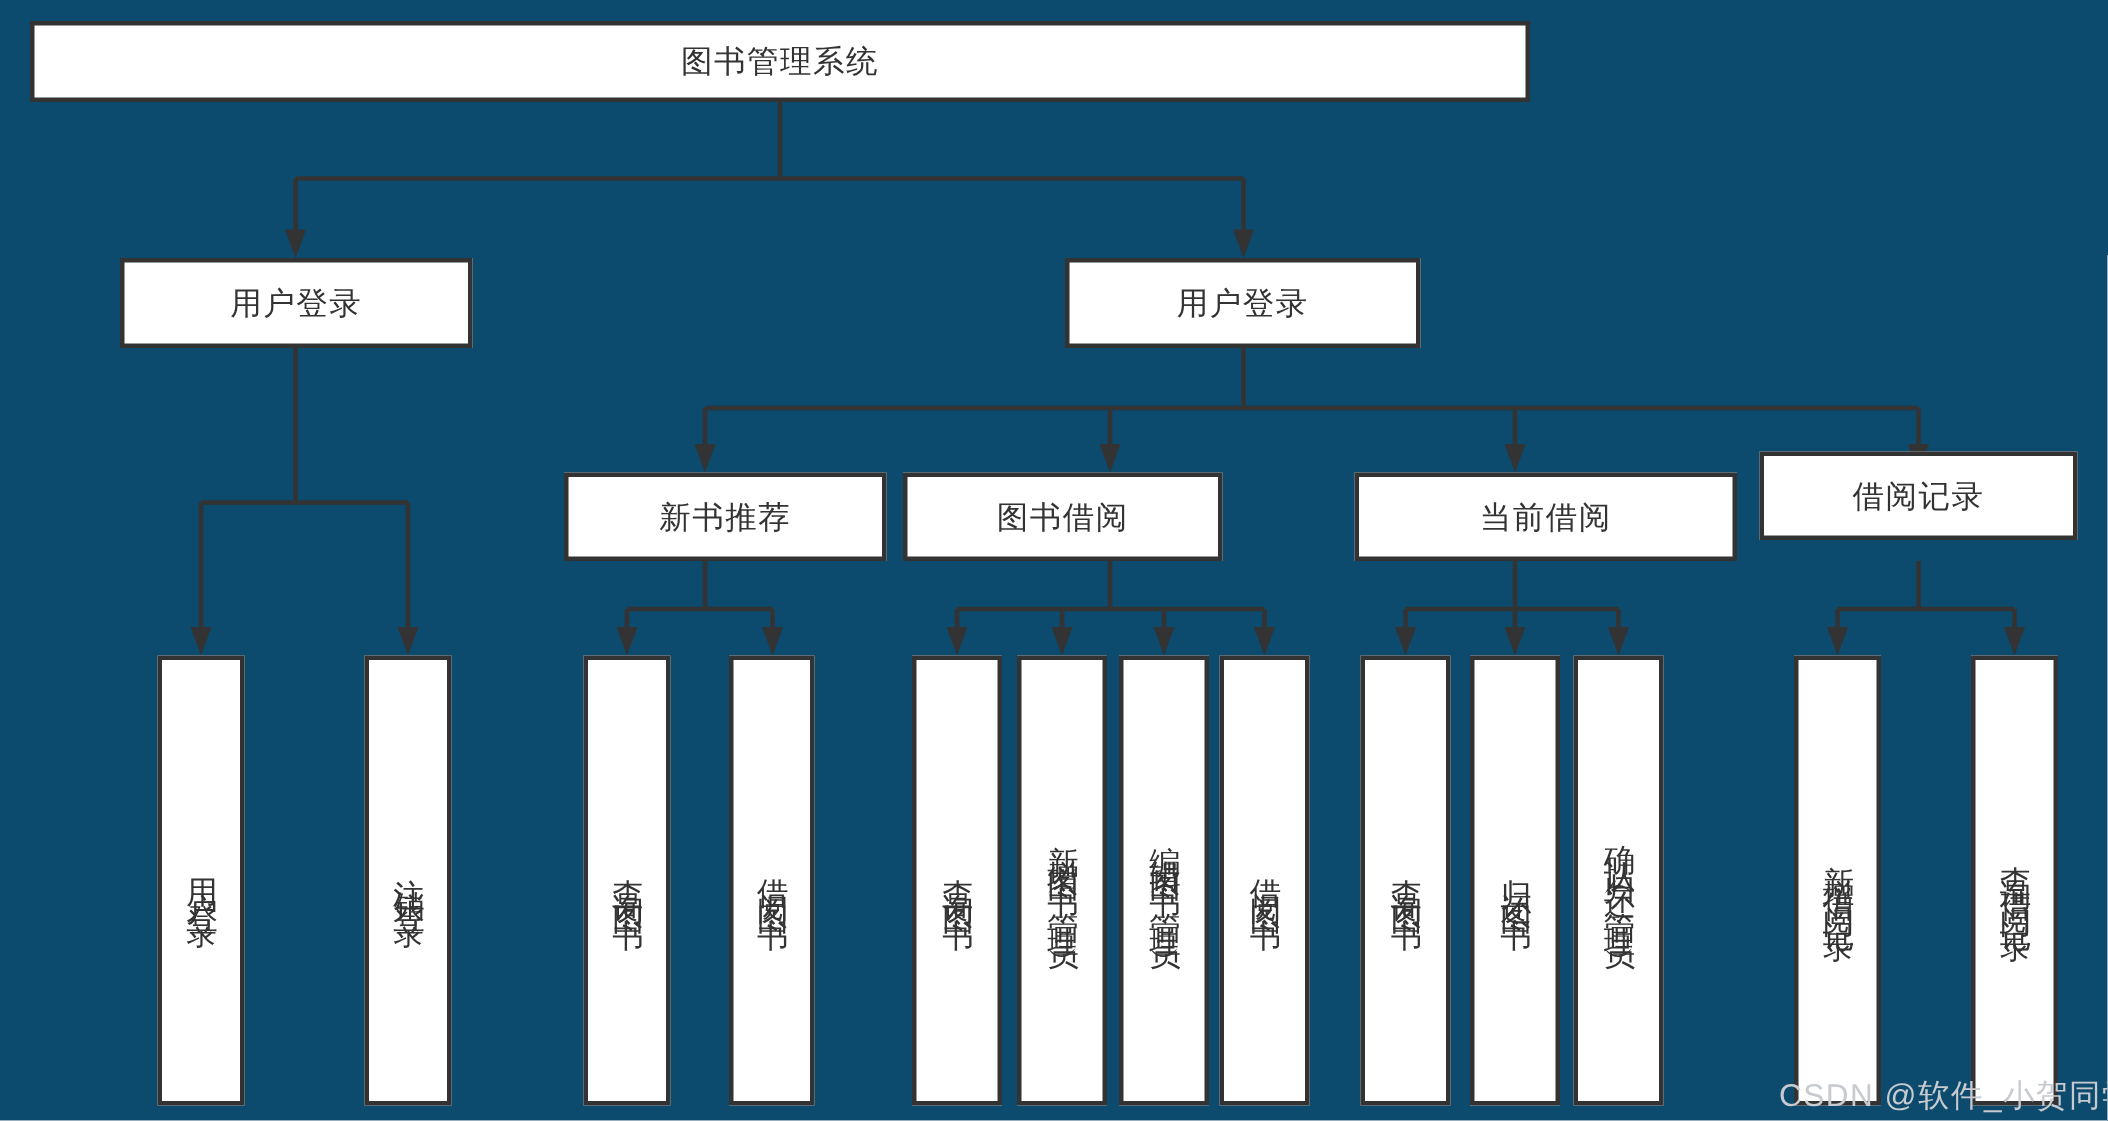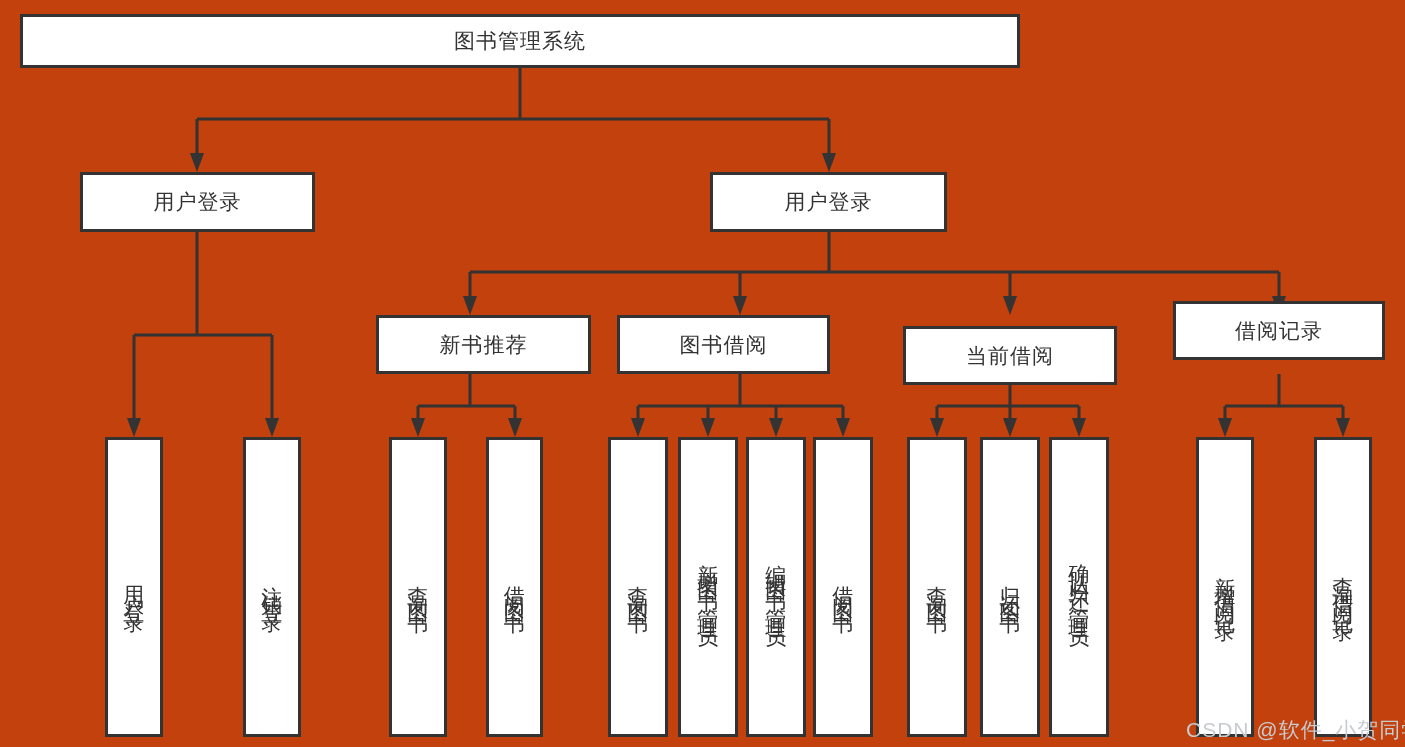--- a/index.html
+++ b/index.html
@@ -1,18 +1,18 @@
 <!DOCTYPE html>
 <html><head>
 <meta charset="utf-8">
 <style>
   * { margin:0; padding:0; box-sizing:border-box; }
   html,body { background:#ffffff; }
   body { font-family:"Liberation Sans","DejaVu Sans",sans-serif; }
-  .canvas { position:relative; width:1405px; height:747px; background:#c2410c; overflow:hidden; }
+  .canvas { position:relative; width:1405px; height:747px; background:#0c4a6e; overflow:hidden; }
   .connectors { position:absolute; left:0; top:0; width:1405px; height:747px; }
   .box {
     position:absolute; border:3px solid #333333; background:#ffffff;
     display:flex; align-items:center; justify-content:center; color:#333333;
   }
   .h-box { font-size:21px; letter-spacing:1px; white-space:nowrap; }
   .v-text {
     writing-mode:vertical-rl; text-orientation:mixed;
     font-size:21px; letter-spacing:9px; line-height:1.4; color:#333333;
   }
@@ -65,22 +65,22 @@
       <polygon points="1336,418 1350,418 1343,437"></polygon>
     </g>
   </svg>
 
   <div class="box h-box" style="left:20px;top:14px;width:1000px;height:54px">图书管理系统</div>
 
   <div class="box h-box" style="left:80px;top:172px;width:235px;height:60px">用户登录</div>
   <div class="box h-box" style="left:710px;top:172px;width:237px;height:60px">用户登录</div>
 
   <div class="box h-box" style="left:376px;top:315px;width:215px;height:59px">新书推荐</div>
-  <div class="box h-box" style="left:617px;top:315px;width:213px;height:59px">图书借阅</div>
-  <div class="box h-box" style="left:903px;top:326px;width:214px;height:59px">当前借阅</div>
+  <div class="box h-box" style="left:602px;top:315px;width:213px;height:59px">图书借阅</div>
+  <div class="box h-box" style="left:903px;top:315px;width:255px;height:59px">当前借阅</div>
   <div class="box h-box" style="left:1173px;top:301px;width:212px;height:59px">借阅记录</div>
 
   <div class="box v-box" style="left:105px;top:437px;width:58px;height:300px">
     <span class="v-text">用户登录</span>
   </div>
   <div class="box v-box" style="left:243px;top:437px;width:58px;height:300px">
     <span class="v-text">注销登录</span>
   </div>
 
   <div class="box v-box" style="left:389px;top:437px;width:58px;height:300px">

